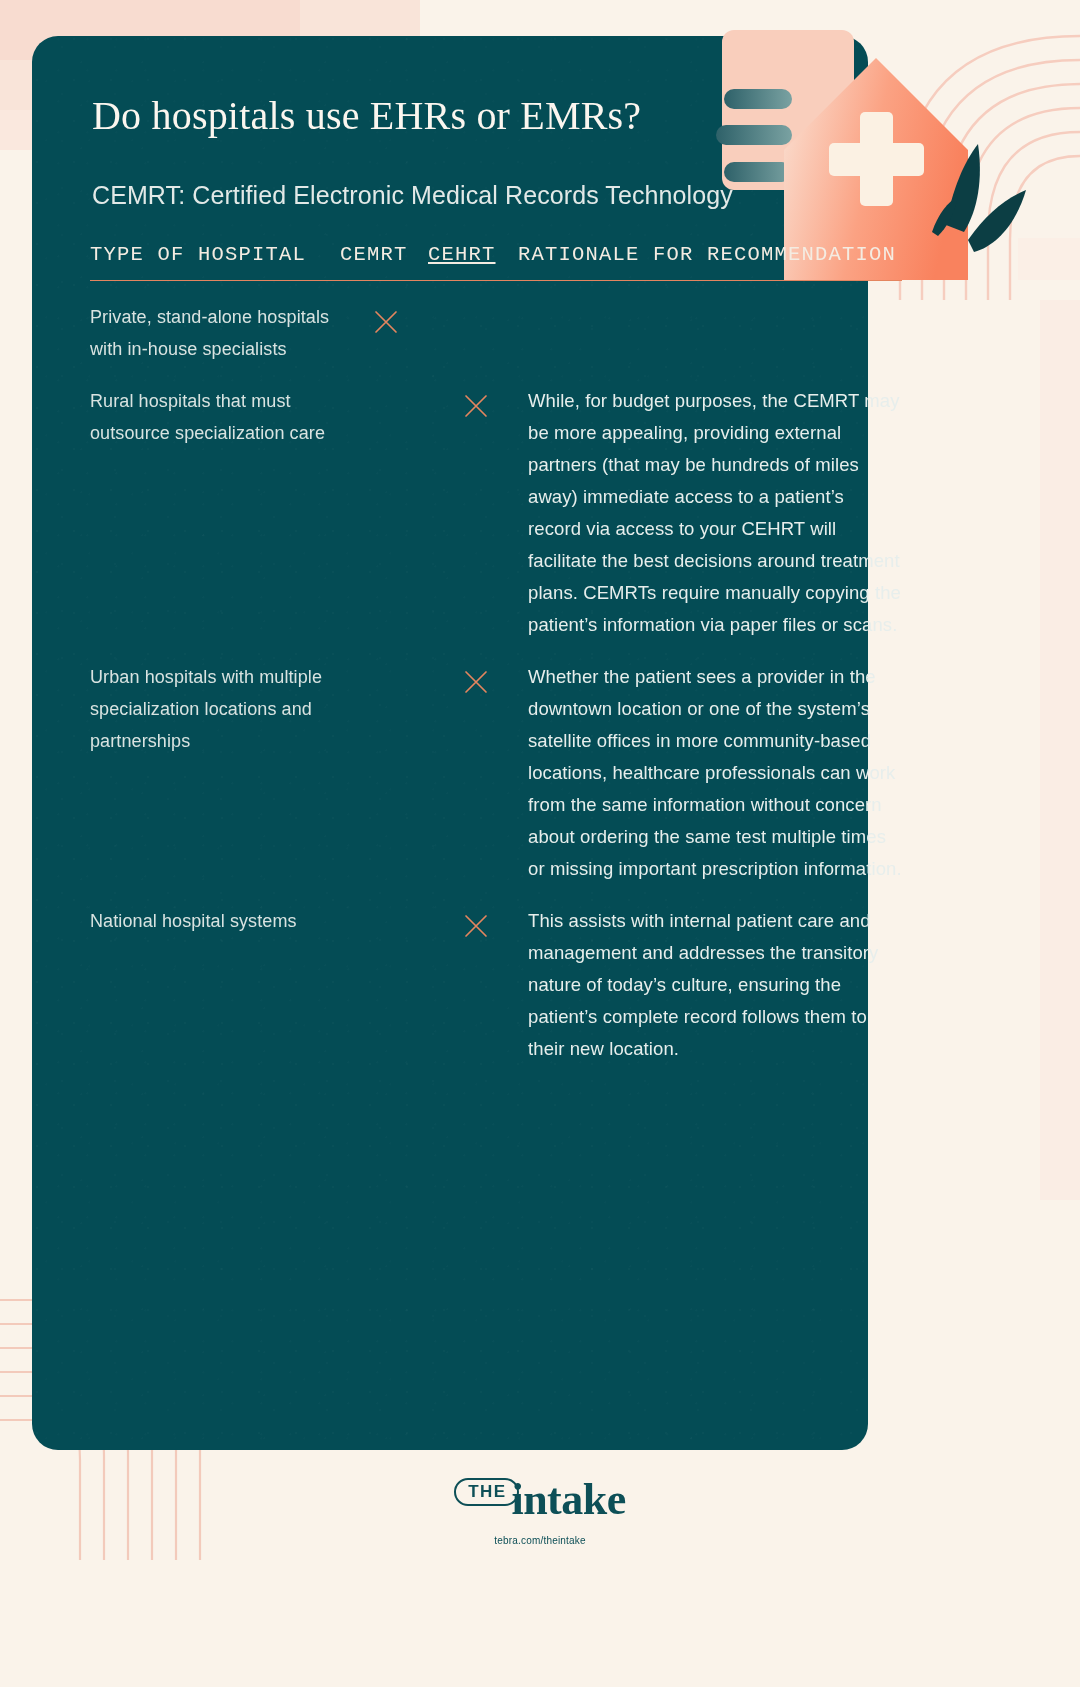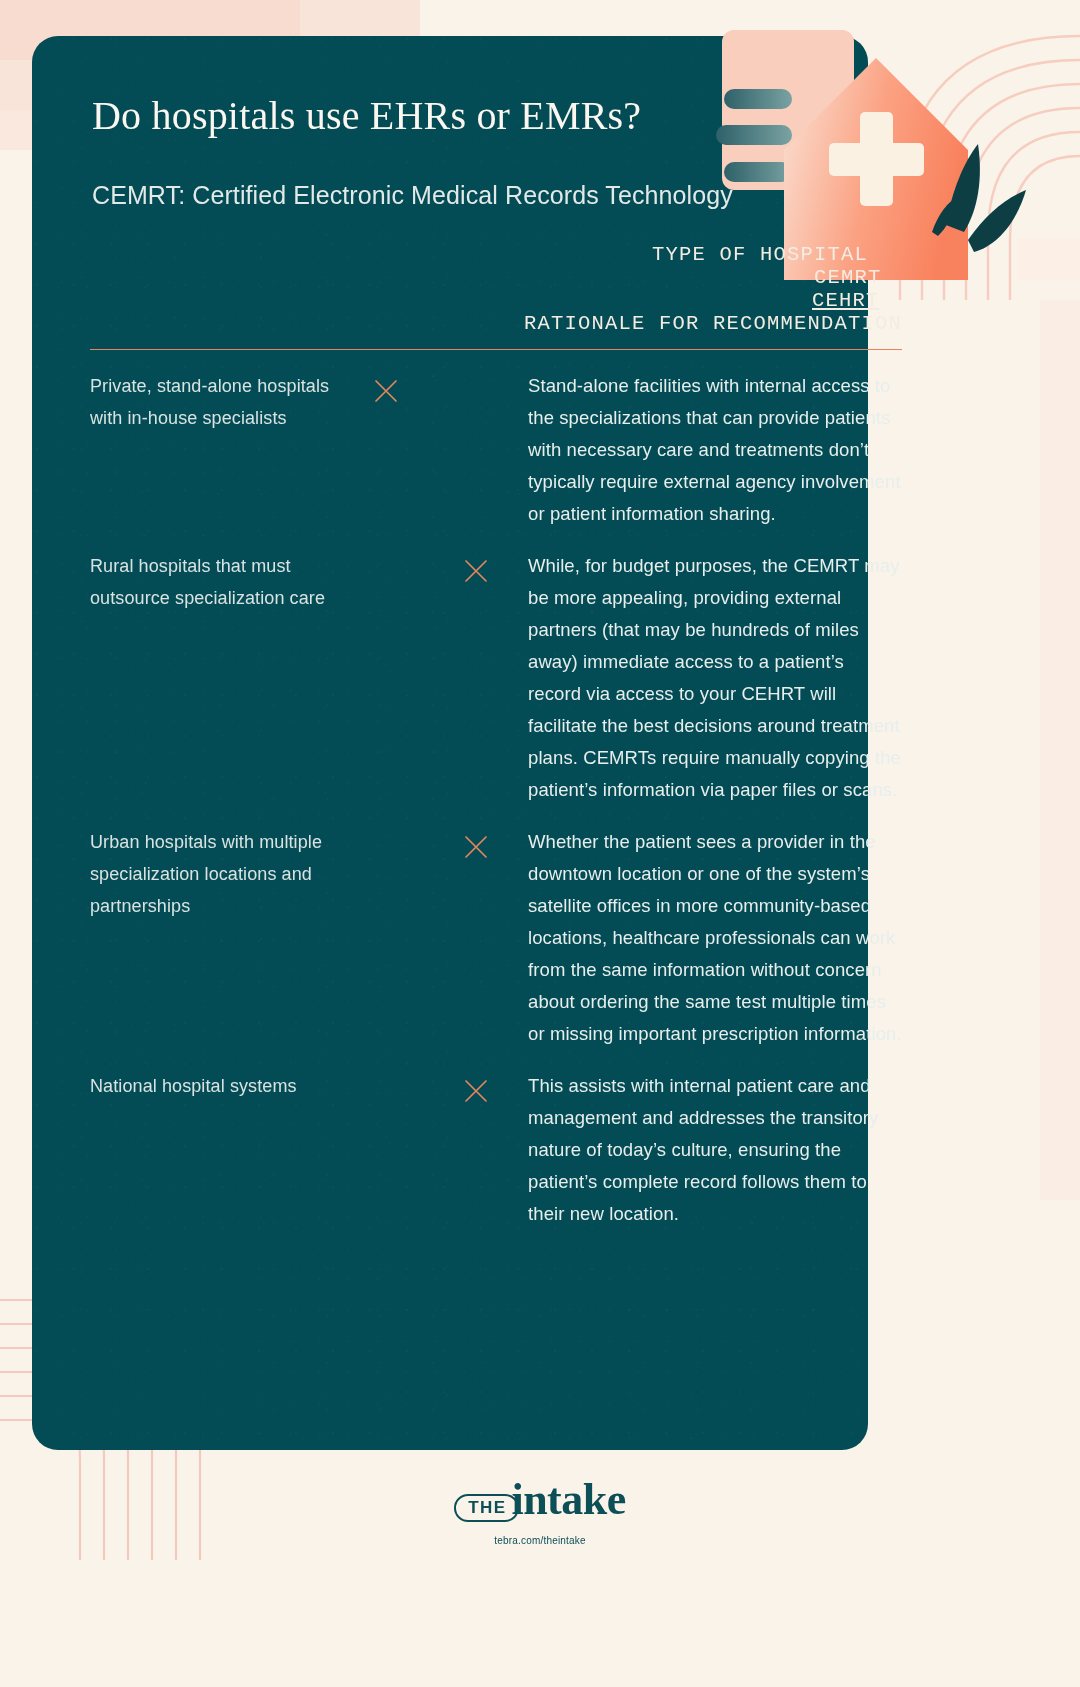--- a/index.html
+++ b/index.html
@@ -106,21 +106,20 @@
 
   .thead {
     display: flex;
     align-items: flex-end;
     font-family: "Liberation Mono", monospace;
     font-size: 20.5px;
     letter-spacing: 1.2px;
     color: #f4ece2;
     padding-bottom: 14px;
     border-bottom: 1.6px solid #e4855f;
-    flex-direction: column;
   }
 
   .th-type     { width: 250px; flex: none; }
   .th-cemrt    { width: 88px;  flex: none; }
   .th-cehrt    { width: 90px;  flex: none; text-decoration: underline; }
   .th-rat      { flex: 1; }
 
   .trow {
     display: flex;
     padding-top: 20px;
@@ -166,21 +165,21 @@
     position: absolute;
     left: 0;
     top: 1478px;
     width: 1080px;
     text-align: center;
     z-index: 3;
   }
 
   .logo-row {
     display: inline-flex;
-    align-items: flex-end;
+    align-items: flex-start;
     gap: 5px;
   }
 
   .logo-pill {
     border: 2.4px solid #0d4f57;
     border-radius: 999px;
     padding: 3px 11px 4px 12px;
     font-family: "Liberation Sans", sans-serif;
     font-size: 17px;
     font-weight: 700;
@@ -310,21 +309,20 @@
     </div>
 
     <div class="trow">
       <div class="td-type">Private, stand-alone hospitals with in-house specialists</div>
       <div class="td-mark mark-cemrt">
         <svg class="xmark" width="28" height="28" viewBox="0 0 28 28">
           <path d="M4 4 L24 24 M24 4 L4 24" stroke="#e4855f" stroke-width="1.7" fill="none" stroke-linecap="round"></path>
         </svg>
       </div>
       <div class="td-mark mark-cehrt"></div>
-      <div class="td-rat">Stand-alone facilities with internal access to the specializations that can provide patients with necessary care and treatments don’t typically require external agency involvement or patient information sharing.</div>
     </div>
 
     <div class="trow">
       <div class="td-type">Rural hospitals that must outsource specialization care</div>
       <div class="td-mark mark-cemrt"></div>
       <div class="td-mark mark-cehrt">
         <svg class="xmark" width="28" height="28" viewBox="0 0 28 28">
           <path d="M4 4 L24 24 M24 4 L4 24" stroke="#e4855f" stroke-width="1.7" fill="none" stroke-linecap="round"></path>
         </svg>
       </div>

